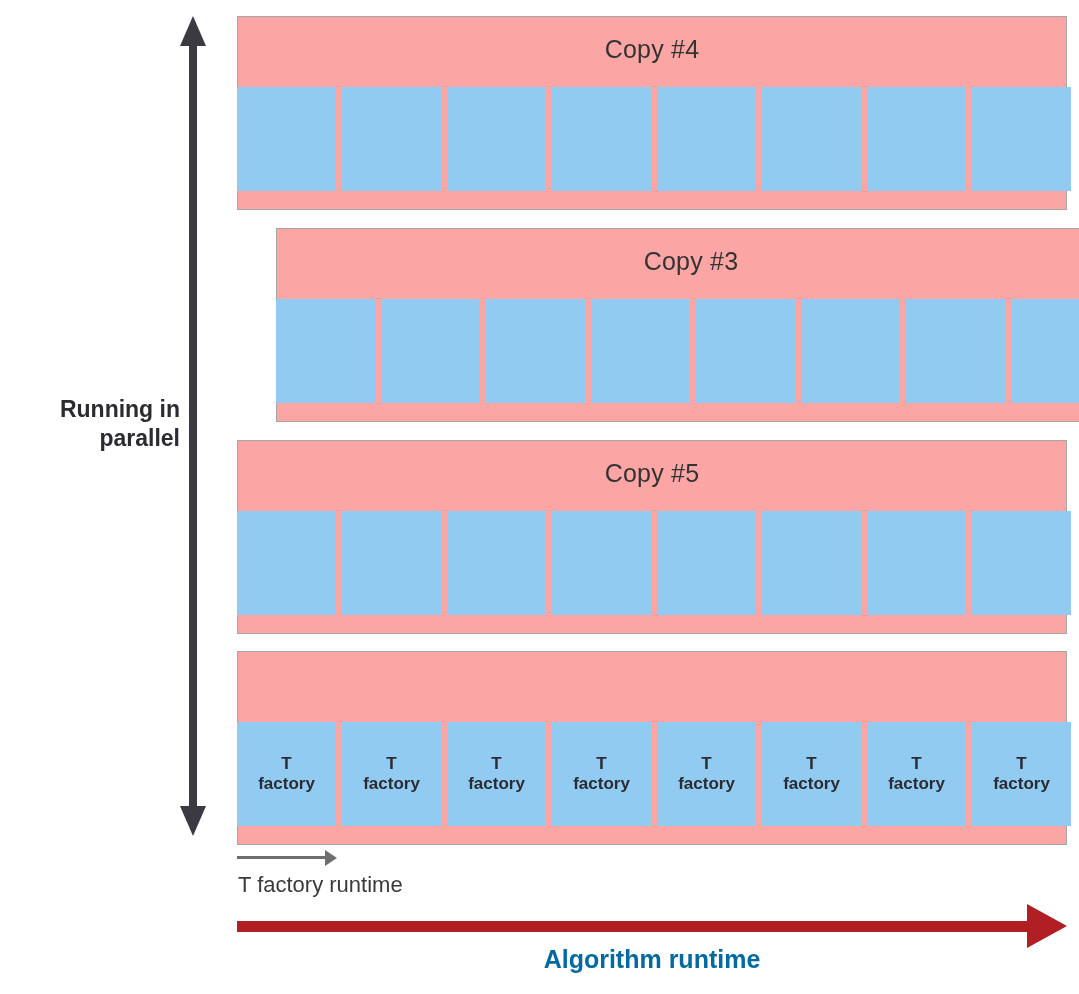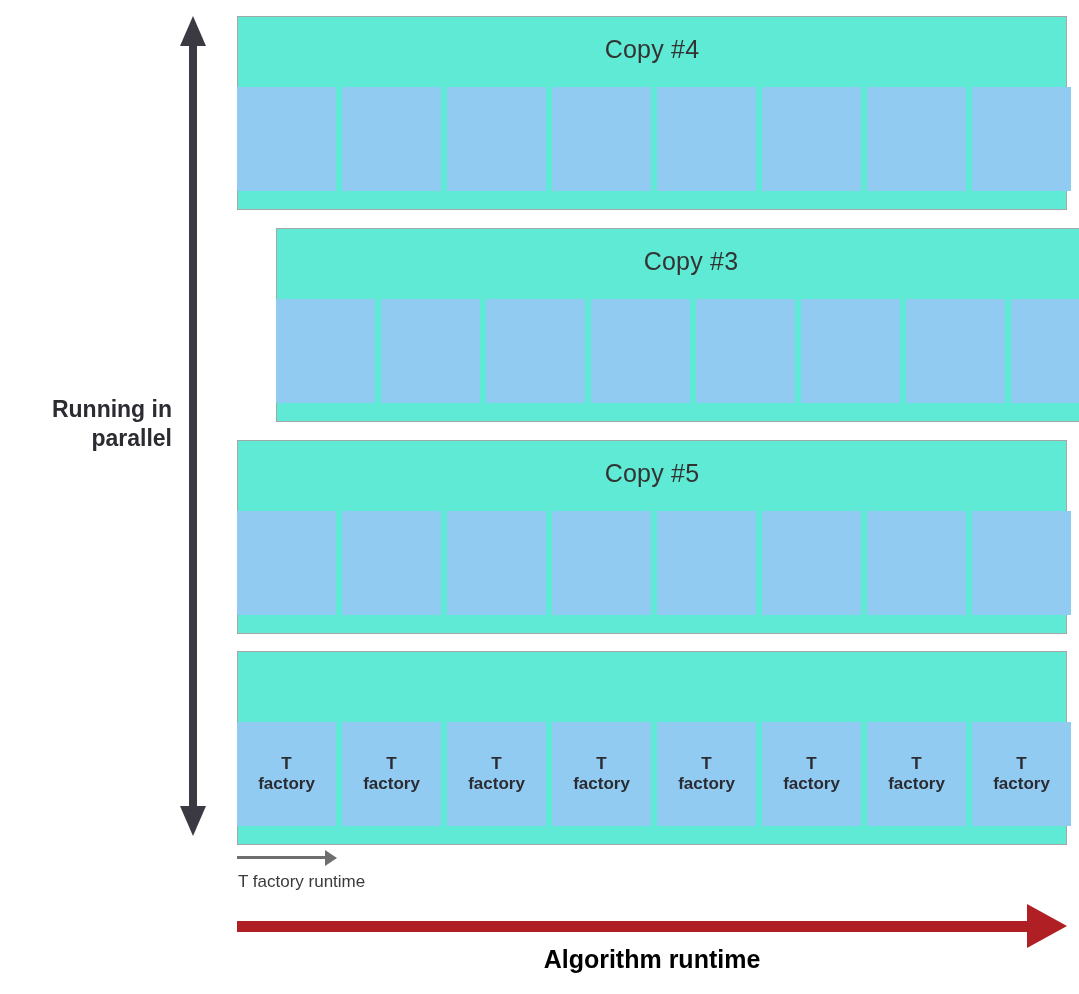--- a/index.html
+++ b/index.html
@@ -25,20 +25,21 @@
     position: absolute;
     left: 0px;
     top: 395px;
     width: 172px;
     text-align: right;
     font-size: 23px;
     font-weight: bold;
     line-height: 1.28;
     color: #2b2b32;
     white-space: pre-line;
+    padding-left: 8px;
   }
   .v-arrow {
     position: absolute;
     left: 180px;
     top: 16px;
     width: 26px;
     height: 820px;
   }
   .v-arrow .shaft {
     position: absolute;
@@ -68,21 +69,21 @@
     border-right: 13px solid transparent;
     border-top: 30px solid #3b3a42;
   }
 
   
   .copy-row {
     position: absolute;
     left: 237px;
     width: 830px;
     box-sizing: border-box;
-    background: #5eead4;
+    background: #fca5a5;
     border: 1px solid #a6a6a6;
   }
   .copy-label {
     position: absolute;
     left: 0;
     right: 0;
     text-align: center;
     font-size: 25px;
     font-weight: normal;
     color: #333333;
@@ -135,21 +136,21 @@
     width: 0;
     height: 0;
     border-top: 8px solid transparent;
     border-bottom: 8px solid transparent;
     border-left: 12px solid #6e6e6e;
   }
   .tf-runtime .caption {
     position: absolute;
     left: 1px;
     top: 24px;
-    font-size: 17px;
+    font-size: 22px;
     color: #3a3a3a;
     white-space: nowrap;
   }
 
   
   .algo-arrow {
     position: absolute;
     left: 237px;
     top: 908px;
     width: 830px;
@@ -174,21 +175,21 @@
     border-left: 40px solid #b01f23;
   }
   .algo-caption {
     position: absolute;
     left: 237px;
     top: 945px;
     width: 830px;
     text-align: center;
     font-size: 25px;
     font-weight: bold;
-    color: #000000;
+    color: #0369a1;
   }
 </style>
 </head>
 <body>
 
 <div id="diagram">
 
   <div class="v-axis-label">Running in
 parallel</div>
 

